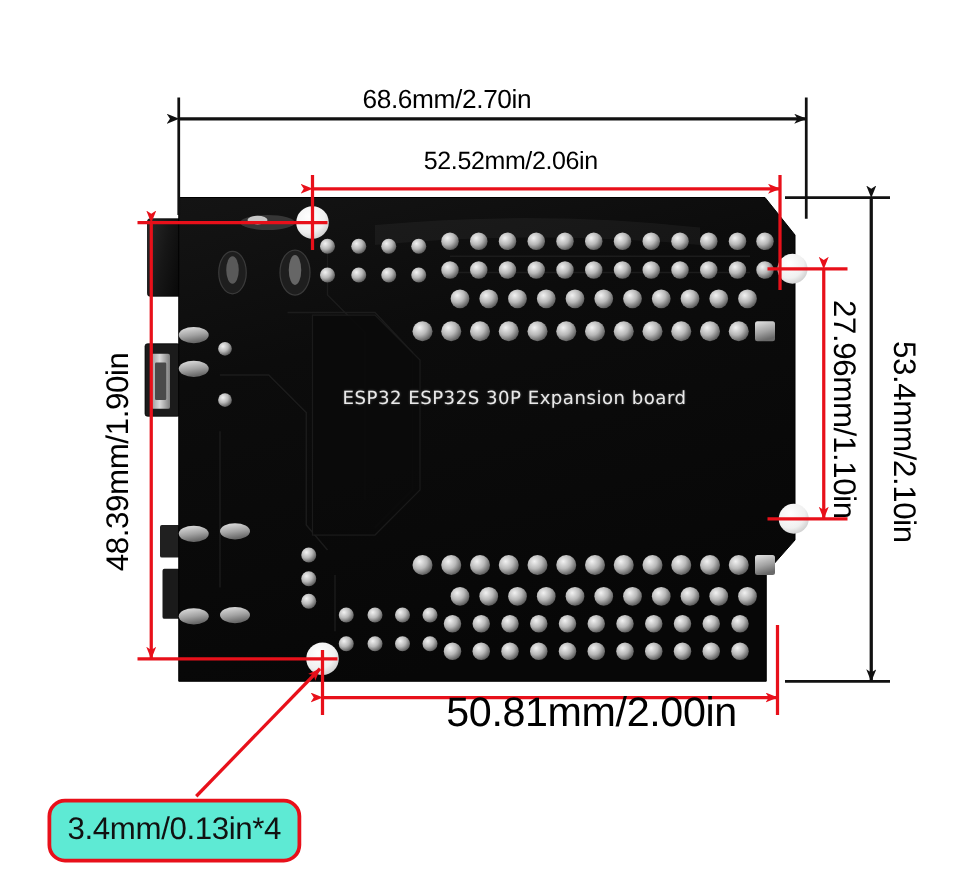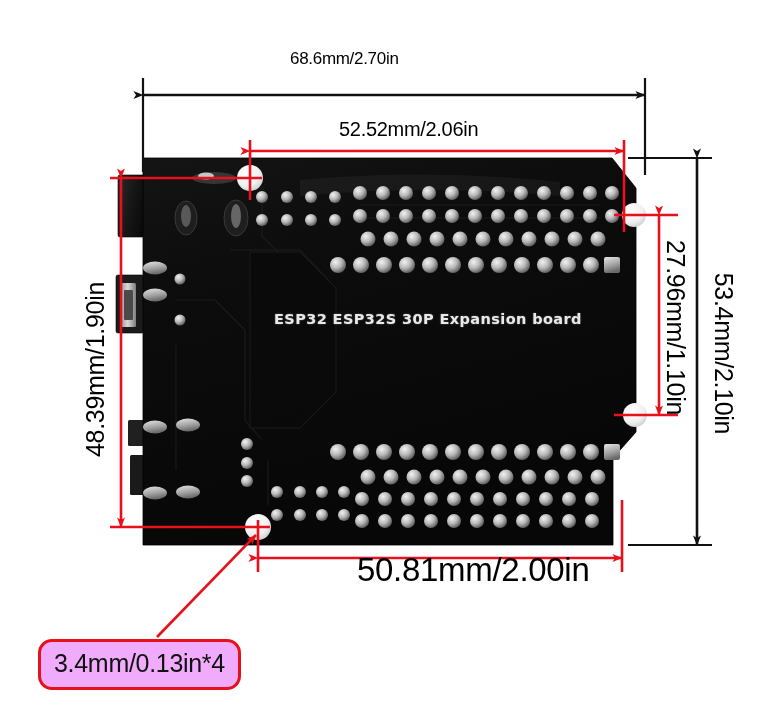--- a/index.html
+++ b/index.html
@@ -29,22 +29,22 @@
   
   .dimtext {
     position: absolute;
     font-family: "Liberation Sans", sans-serif;
     white-space: nowrap;
     line-height: 1;
     letter-spacing: -0.3px;
   }
 
   .t-top1 {
-    left: 290px; top: 50px;
-    font-size: 17px;
+    left: 290px; top: 69px;
+    font-size: 21px;
     text-align: center;
   }
   .t-top2 {
     left: 339px; top: 119px;
     font-size: 20px;
   }
   .t-bottom {
     left: 357px; top: 553px;
     font-size: 33px;
   }
@@ -74,32 +74,32 @@
   }
 
   
   .callout {
     position: absolute;
     left: 38px;
     top: 639px;
     padding: 7px 13px 9px 13px;
     border: 3px solid #e8101a;
     border-radius: 14px;
-    background: #f0abfc;
+    background: #5eead4;
     font-size: 25px;
     color: #111111;
     white-space: nowrap;
     letter-spacing: -0.3px;
   }
 
   
   #board-wrap {
     position: absolute;
     left: 0; top: 0;
-    width: 768px; height: 708px; font-weight: bold;
+    width: 768px; height: 708px;
   }
   .silk {
     position: absolute;
     left: 274px;
     top: 311px;
     font-size: 14.5px;
     color: #e9e9e9;
     letter-spacing: 0.4px;
     font-family: "DejaVu Sans", sans-serif;
     white-space: nowrap;

